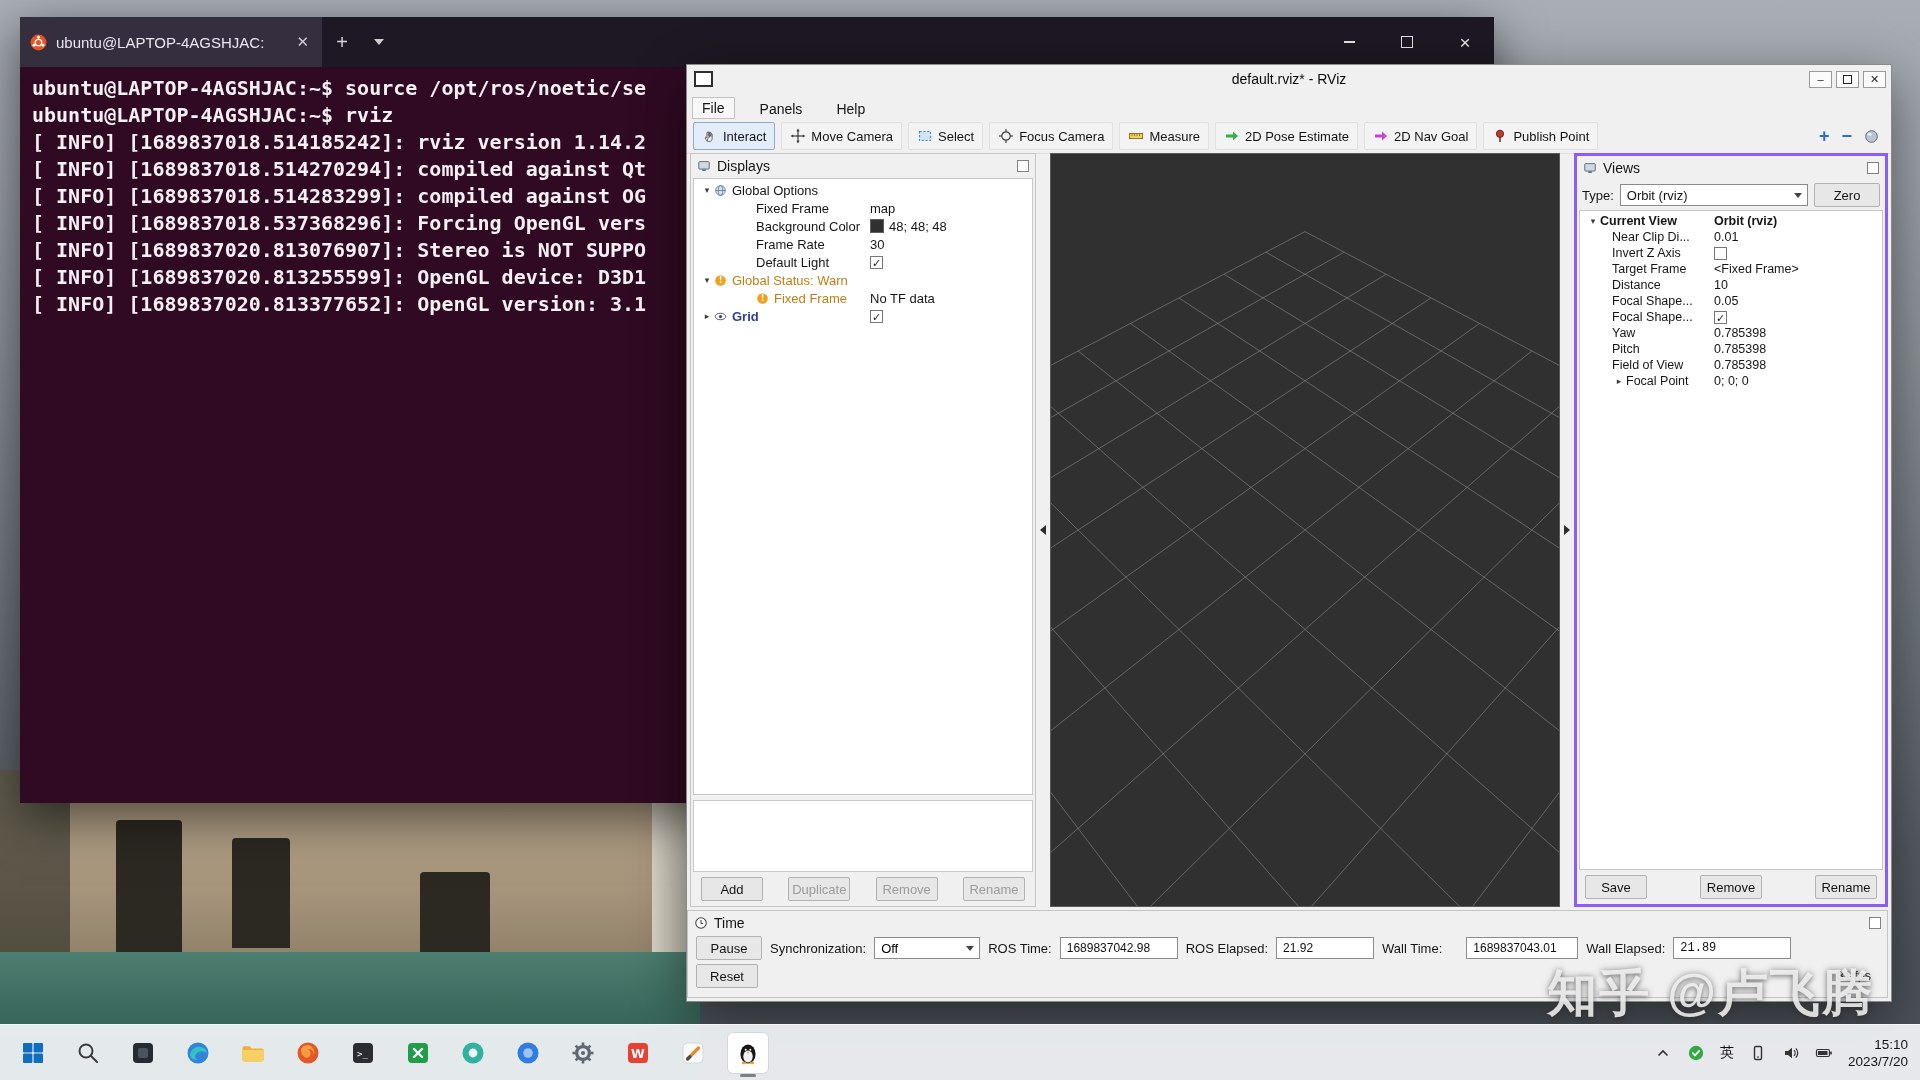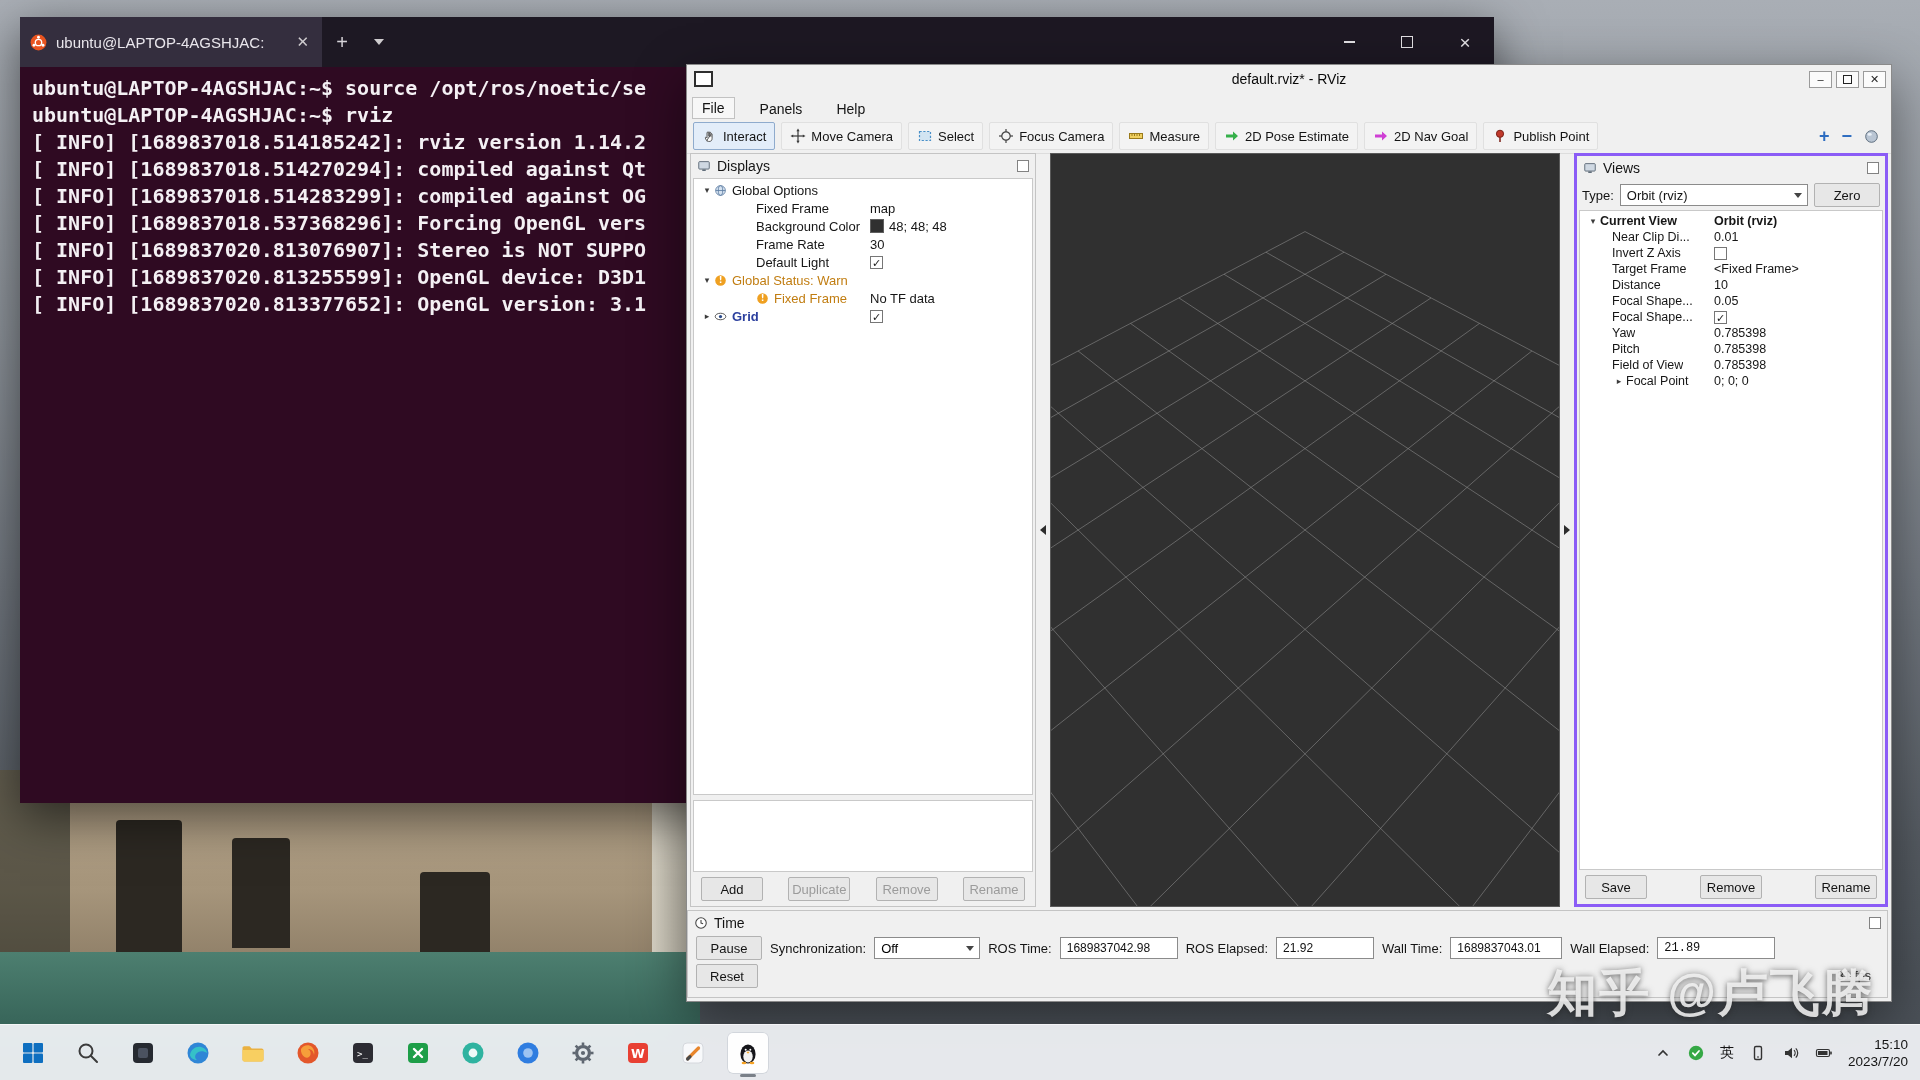--- a/index.html
+++ b/index.html
@@ -563,21 +563,21 @@
       <div class="combo sync-combo">
         <span>Off</span>
         <span class="cb-arrow"></span>
       </div>
       <span id="time-fields" style="display:flex;align-items:center;gap:8px;">
           <span class="time-label">ROS Time:</span>
           <div class="time-field" style="width: 118px;">1689837042.98</div>
           <span class="time-label">ROS Elapsed:</span>
           <div class="time-field" style="width: 98px;">21.92</div>
           <span class="time-label">Wall Time:</span>
-          <div class="time-field" style="width: 112px;">1689837043.01</div>
+          <div class="time-field" style="width: 112px; margin-left: 16px;">1689837043.01</div>
           <span class="time-label">Wall Elapsed:</span>
           <div class="time-field" style="width: 118px; font-family: Liberation Mono, monospace;">21.89</div>
         </span>
     </div>
     <div class="time-row2">
       <div class="qbtn reset-btn">Reset</div>
       <span class="fps">31 fps</span>
     </div>
   </div>
 </div>

